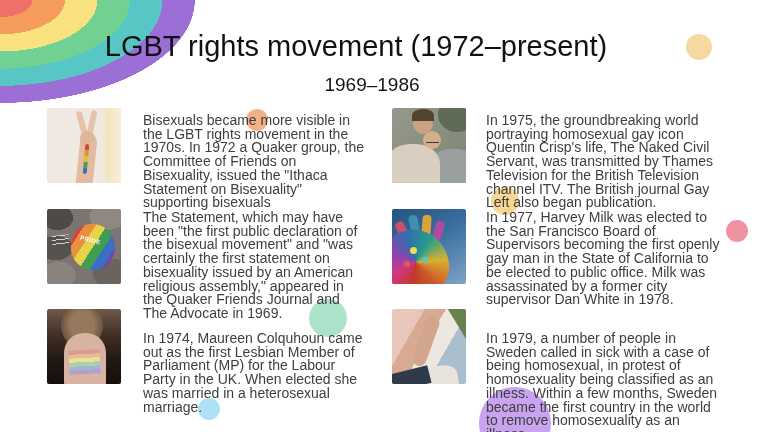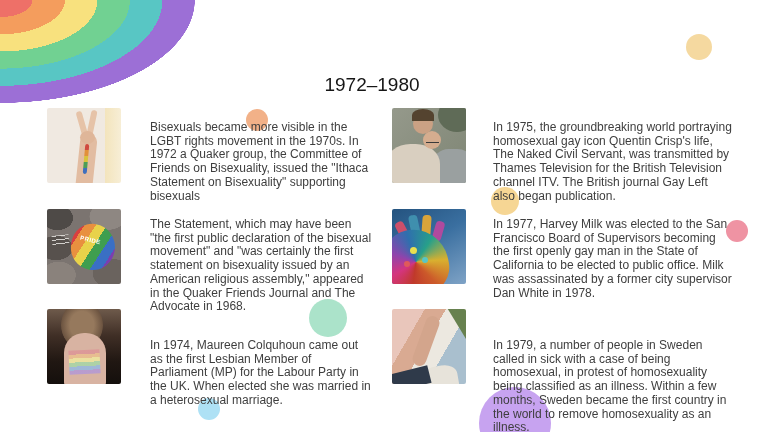--- a/index.html
+++ b/index.html
@@ -24,21 +24,21 @@
   
   .title{position:absolute;left:0;top:30px;width:712px;margin:0;z-index:3;
          text-align:center;font-size:29px;font-weight:400;color:#111;letter-spacing:0;}
   .subtitle{position:absolute;left:0;top:74px;width:744px;margin:0;z-index:3;
          text-align:center;font-size:19px;font-weight:400;color:#161616;}
 
   
   .item{position:absolute;z-index:2;}
   .i1{left:47px;top:108px;}  .i2{left:47px;top:209px;}  .i3{left:47px;top:309px;}
   .i4{left:392px;top:108px;} .i5{left:392px;top:209px;} .i6{left:392px;top:309px;}
-  .txt{position:absolute;margin:12px;font-size:12px;line-height:13.7px;color:#3e3e3e;z-index:3;}
+  .txt{position:absolute;margin:5px;font-size:14px;line-height:13.7px;color:#3e3e3e;z-index:3;}
   .i1 .txt,.i2 .txt,.i3 .txt{left:91px;width:222px;}
   .i4 .txt,.i5 .txt,.i6 .txt{left:89px;width:240px;}
   .i1 .txt,.i4 .txt{top:1px;}
   .i2 .txt,.i5 .txt{top:-3px;}
   .i3 .txt,.i6 .txt{top:18px;}
 
   .photo{position:absolute;left:0;top:0;width:74px;height:75px;border-radius:2px;
          overflow:hidden;z-index:2;}
   .photo>div{position:absolute;}
 
@@ -124,40 +124,41 @@
 
   <div class="rainbow"></div>
   <div class="circle c-cream"></div>
   <div class="circle c-peach"></div>
   <div class="circle c-yellow"></div>
   <div class="circle c-mint"></div>
   <div class="circle c-pink"></div>
   <div class="circle c-blue"></div>
   <div class="circle c-purple"></div>
 
-  <h2 class="subtitle">1972–1980</h2>
+  <h1 class="title">LGBT rights movement (1972–present)</h1>
+  <h2 class="subtitle">1969–1986</h2>
 
   <div class="item i1">
     <div class="photo ph-peace">
       <div class="f1"></div>
       <div class="f2"></div>
       <div class="arm"></div>
       <div class="knuckle"></div>
       <div class="dots"></div>
     </div>
     <p class="txt">Bisexuals became more visible in the LGBT rights movement in the 1970s. In 1972 a Quaker group, the Committee of Friends on Bisexuality, issued the "Ithaca Statement on Bisexuality" supporting bisexuals</p>
   </div>
 
   <div class="item i2">
     <div class="photo ph-rocks">
       <div class="priderock"></div>
       <div class="scribble"></div>
       <div class="pride-label">PRIDE</div>
     </div>
-    <p class="txt">The Statement, which may have been "the first public declaration of the bisexual movement" and "was certainly the first statement on bisexuality issued by an American religious assembly," appeared in the Quaker Friends Journal and The Advocate in 1968.</p>
+    <p class="txt">The Statement, which may have been "the first public declaration of the bisexual movement" and "was certainly the first statement on bisexuality issued by an American religious assembly," appeared in the Quaker Friends Journal and The Advocate in 1969.</p>
   </div>
 
   <div class="item i3">
     <div class="photo ph-back">
       <div class="hair"></div>
       <div class="bodyback"></div>
       <div class="flag"></div>
     </div>
     <p class="txt">In 1974, Maureen Colquhoun came out as the first Lesbian Member of Parliament (MP) for the Labour Party in the UK. When elected she was married in a heterosexual marriage.</p>
   </div>

